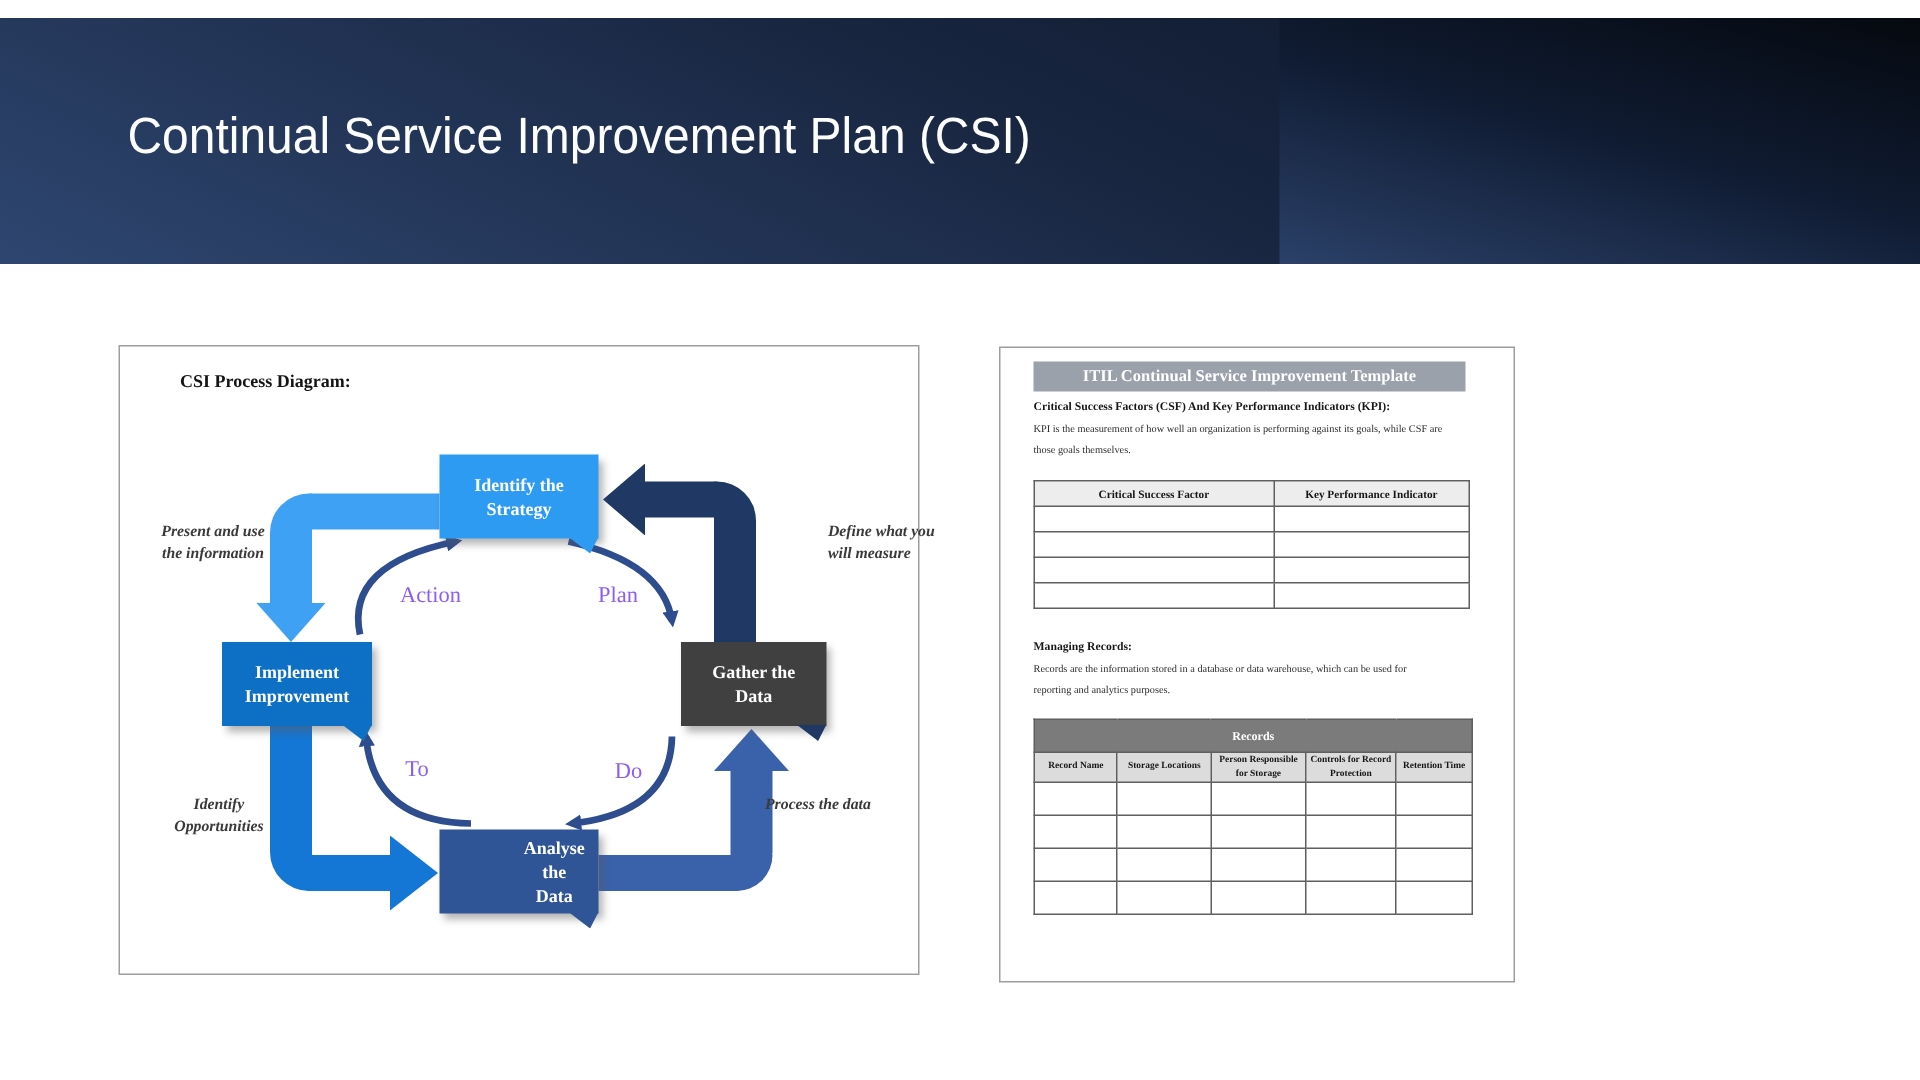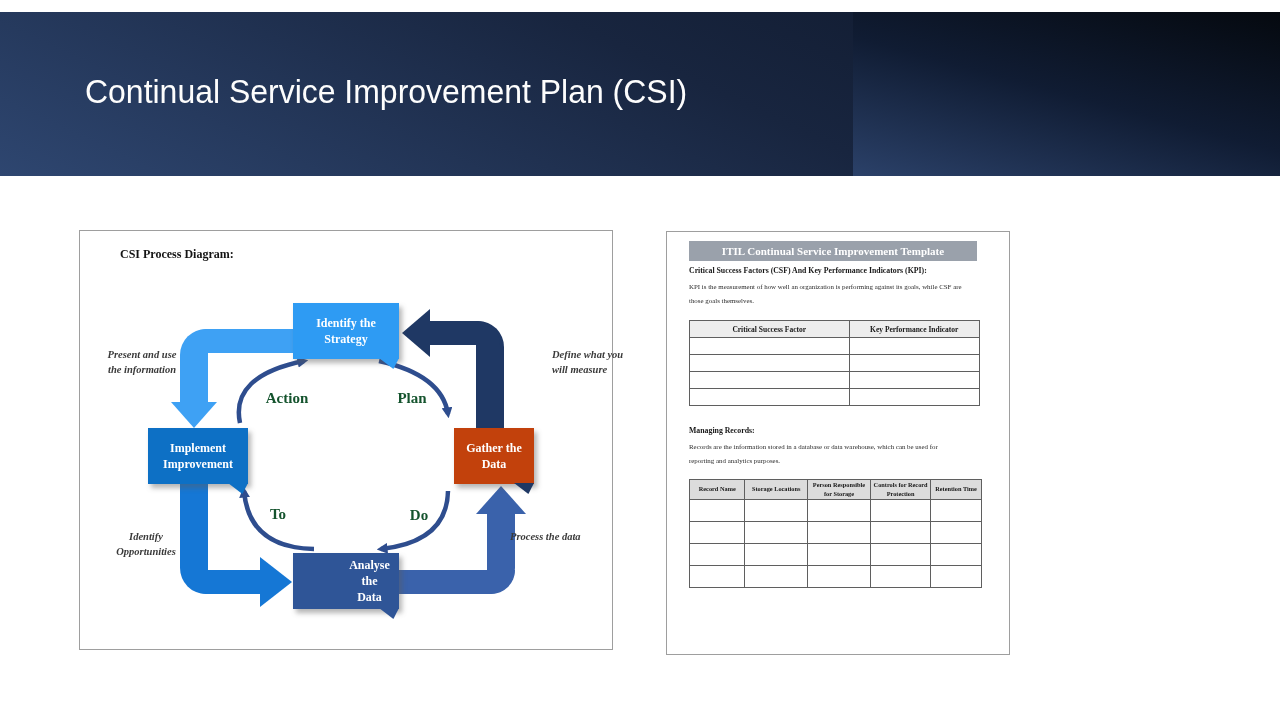--- a/index.html
+++ b/index.html
@@ -30,22 +30,22 @@
          justify-content:center; box-shadow:3px 4px 5px rgba(90,90,90,.45); }
   .tail { position:absolute; right:0; bottom:-10px; width:20px; height:11px;
           clip-path:polygon(0 0,100% 0,72% 100%); }
   .bar  { position:absolute; }
   .head { position:absolute; }
   .head-down  { clip-path:polygon(0 0,100% 0,50% 100%); }
   .head-left  { clip-path:polygon(100% 0,100% 100%,0 50%); }
   .head-right { clip-path:polygon(0 0,100% 50%,0 100%); }
   .head-up    { clip-path:polygon(50% 0,100% 100%,0 100%); }
   .arcs { position:absolute; left:0; top:0; width:534px; height:420px; }
-  .arc-label { position:absolute; transform:translate(-50%,-50%); font-weight:700;
-               font-size:15px; color:#14532d; white-space:nowrap; }
+  .arc-label { position:absolute; transform:translate(-50%,-50%); font-weight:400;
+               font-size:15px; color:#8b5cf6; white-space:nowrap; }
   .annot { position:absolute; font-style:italic; font-size:10.5px; font-weight:600;
            color:#3a3a3a; line-height:15px; }
   .annot.center { text-align:center; }
 
   
   .doc-title-bar { position:absolute; left:22px; top:9px; width:288px; height:20px;
             background:#9aa1ab; color:#fff; font-weight:700; font-size:11px;
             text-align:center; line-height:20px; }
   .doc-h { position:absolute; left:22px; font-size:7.8px; font-weight:700; color:#161616; }
   .doc-p { position:absolute; left:22px; width:300px; font-size:6.9px; color:#2b2b2b;
@@ -116,21 +116,21 @@
     <div class="box" style="left: 213px; top: 72px; width: 106px; height: 56px; background: rgb(46, 155, 243);">
       <span>Identify the</span>
       <span>Strategy</span>
       <i class="tail" style="background: rgb(46, 155, 243);"></i>
     </div>
     <div class="box" style="left: 68px; top: 197px; width: 100px; height: 56px; background: rgb(13, 112, 197);">
       <span>Implement</span>
       <span>Improvement</span>
       <i class="tail" style="background: rgb(13, 112, 197);"></i>
     </div>
-    <div class="box" style="left: 374px; top: 197px; width: 80px; height: 56px; background: #c2410c;">
+    <div class="box" style="left: 374px; top: 197px; width: 97px; height: 56px; background: #404040;">
       <span>Gather the</span>
       <span>Data</span>
       <i class="tail" style="background: rgb(31, 56, 100);"></i>
     </div>
     <div class="box" style="left: 213px; top: 322px; width: 106px; height: 56px; background: rgb(47, 85, 151); padding-left: 47px;">
       <span>Analyse the</span>
       <span>Data</span>
       <i class="tail" style="background: rgb(47, 85, 151);"></i>
     </div>
 
@@ -202,20 +202,23 @@
 
     <table class="rec-table">
       <colgroup>
         <col style="width:19%">
           <col style="width:21.4%">
           <col style="width:21.6%">
           <col style="width:20.6%">
           <col style="width:17.4%">
       </colgroup>
       <tbody>
+          <tr>
+        <td class="rec-title-cell" colspan="5">Records</td>
+      </tr>
       <tr>
         <th>Record Name</th>
         <th>Storage Locations</th>
         <th>Person Responsible for Storage</th>
         <th>Controls for Record Protection</th>
         <th>Retention Time</th>
       </tr>
       <tr>
             <td></td>
             <td></td>

